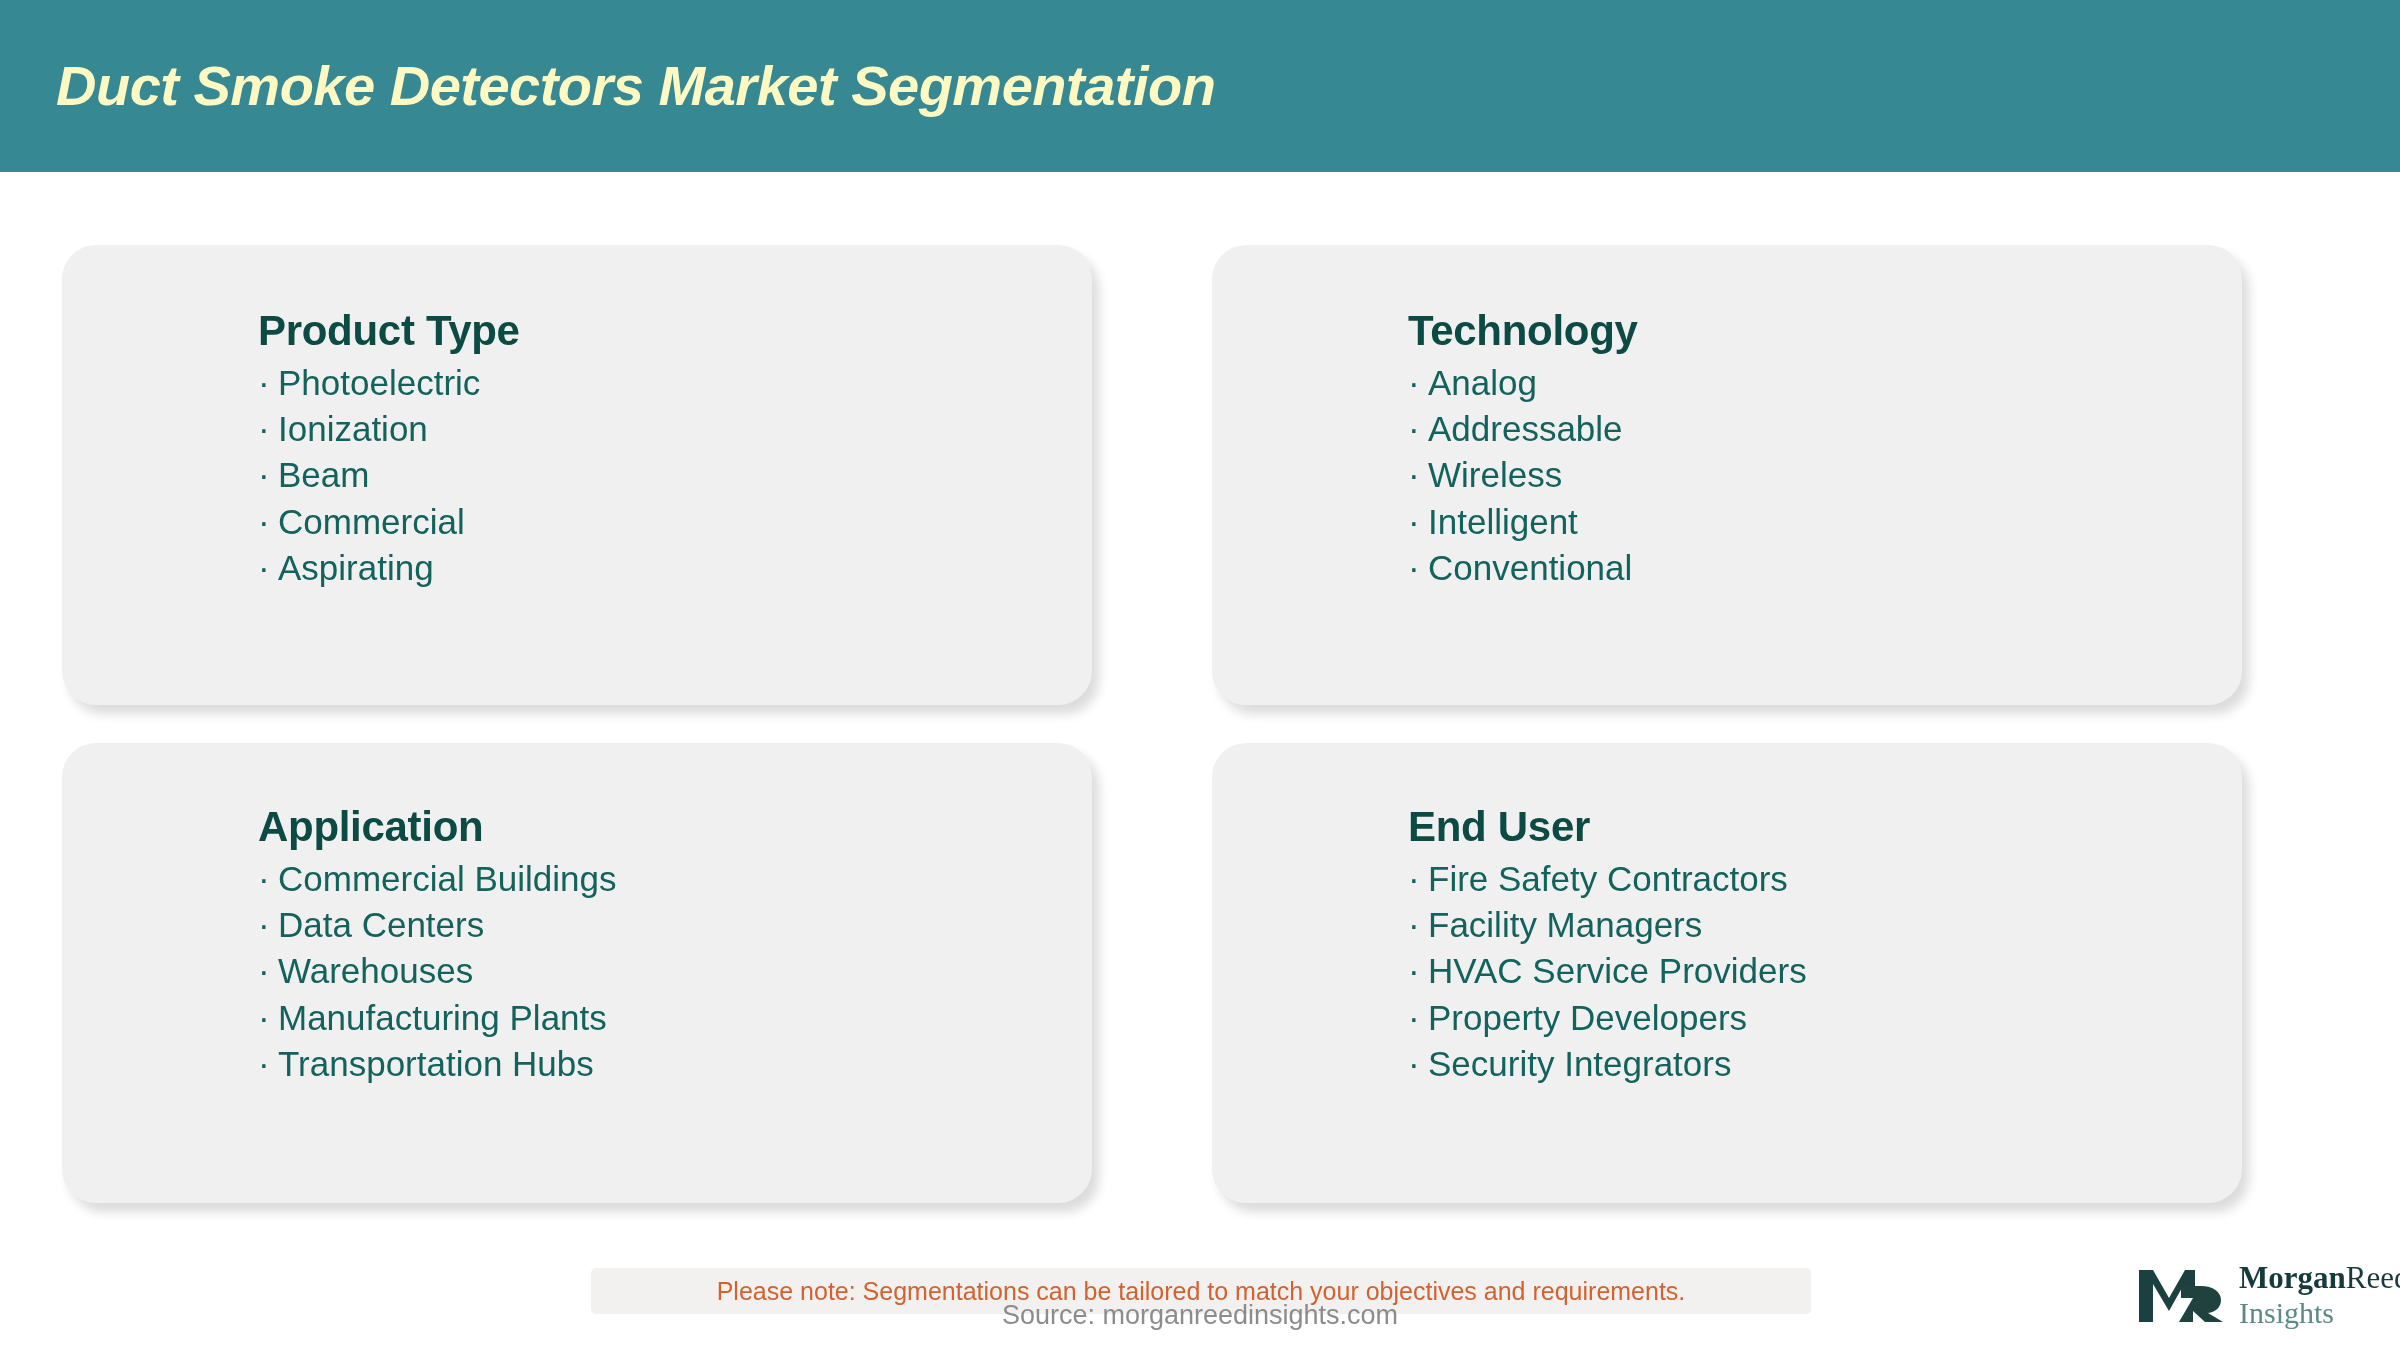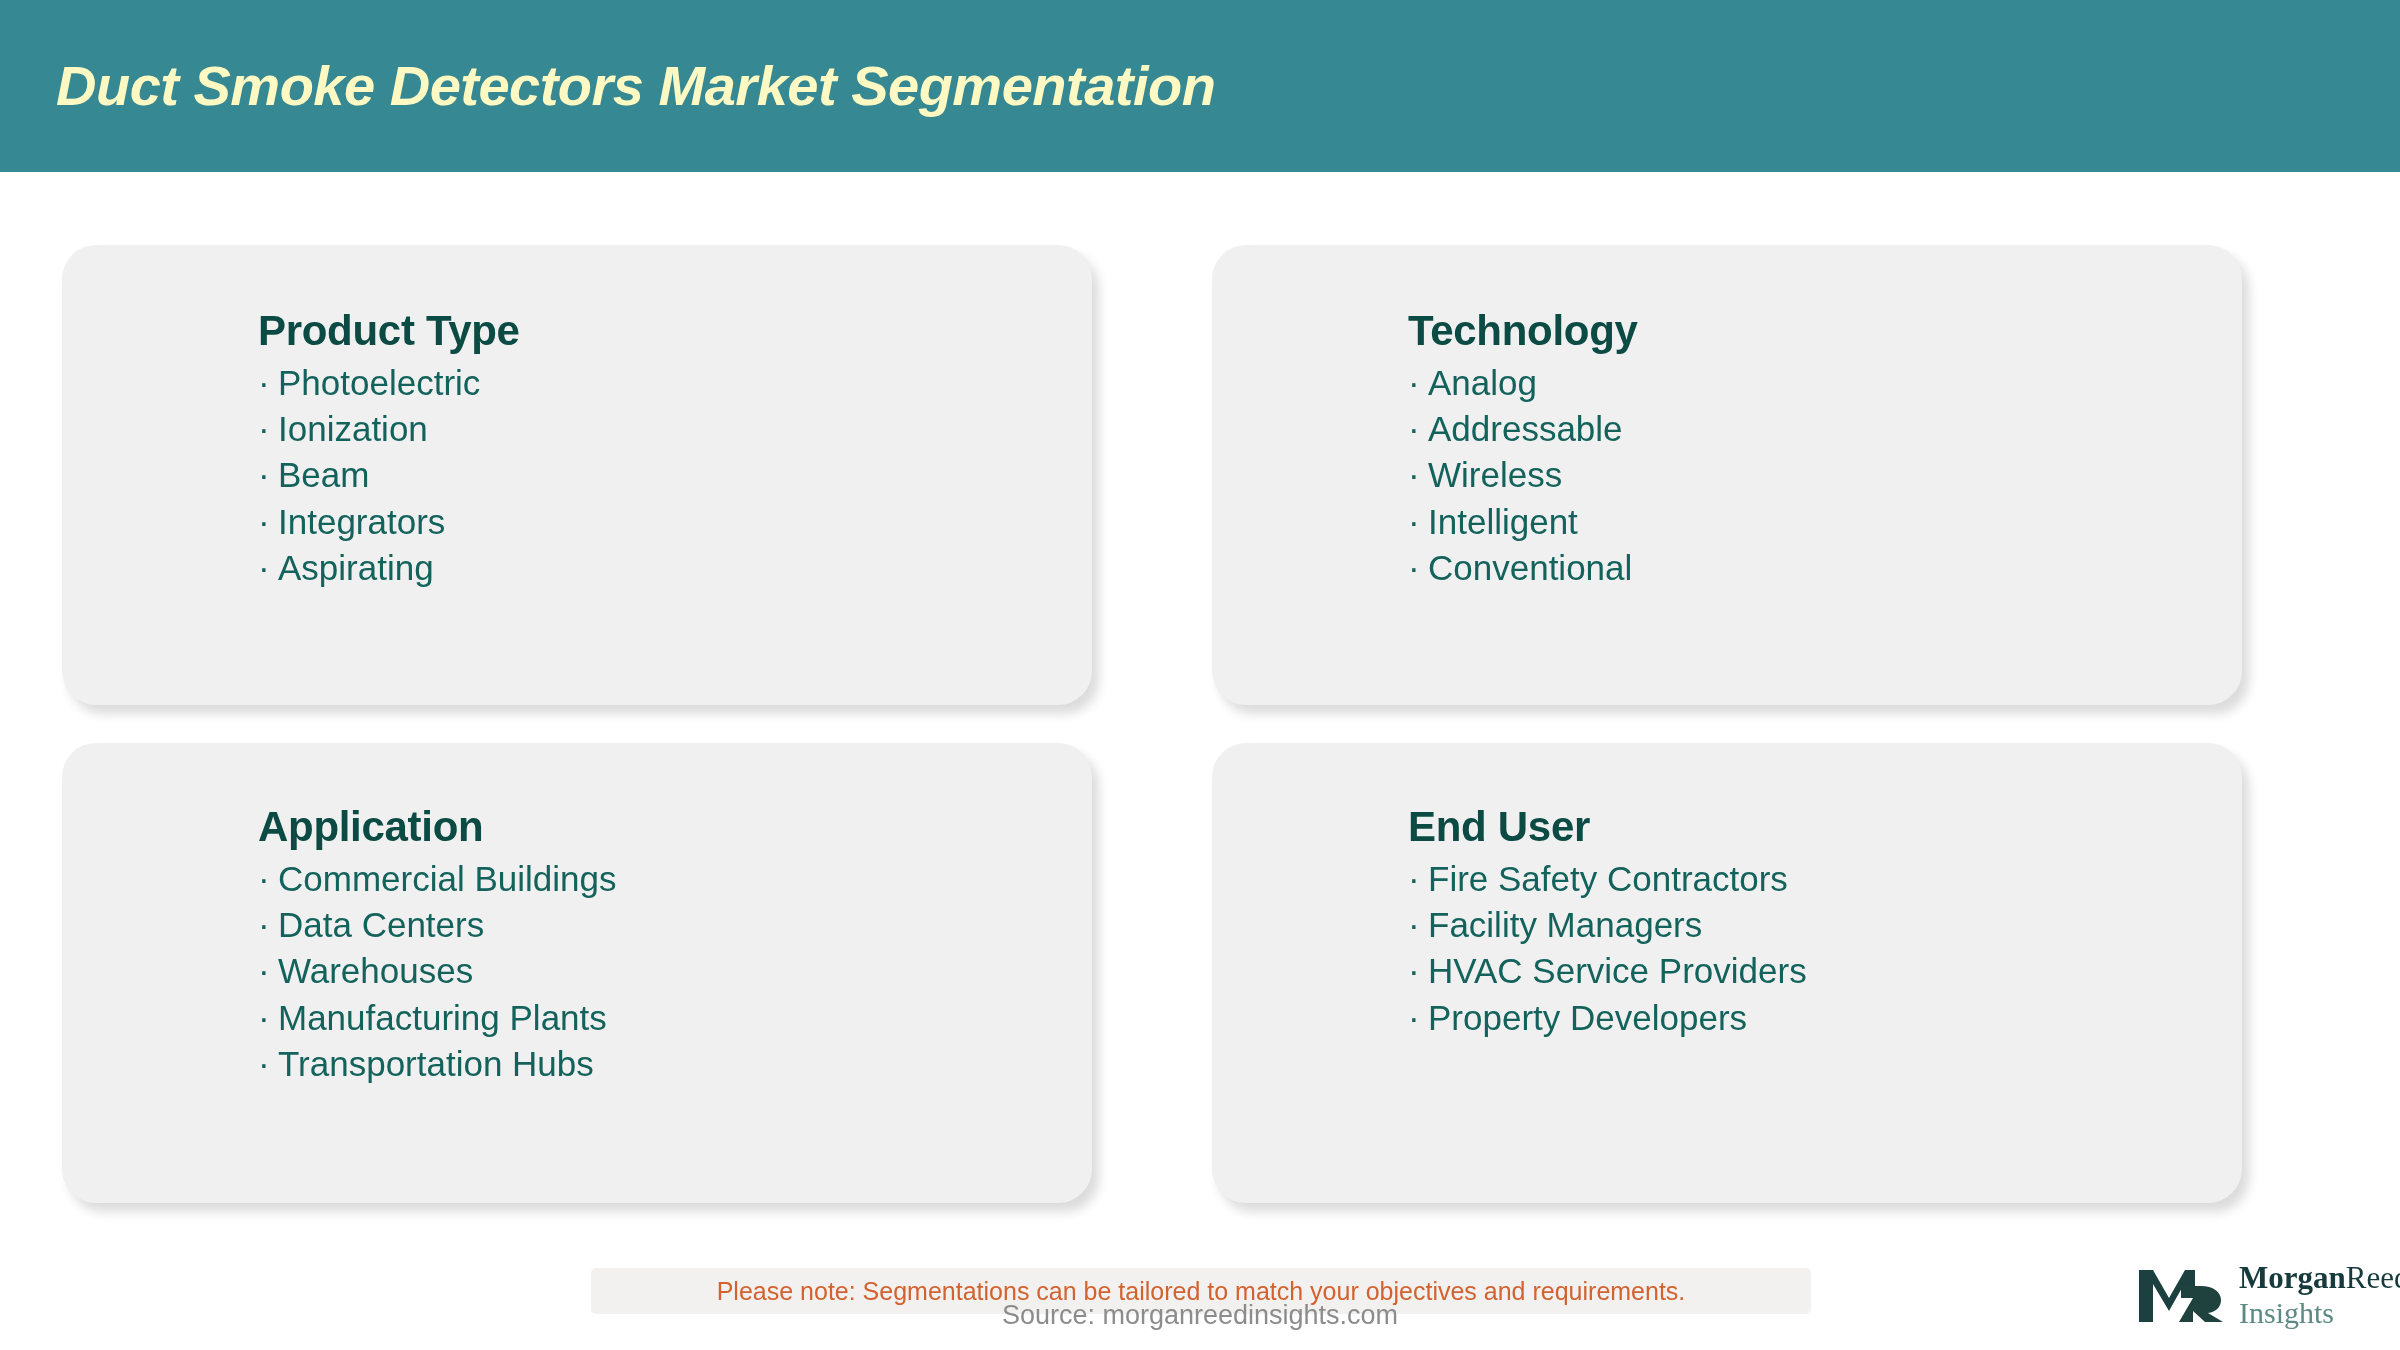--- a/index.html
+++ b/index.html
@@ -155,21 +155,21 @@
   </div>
 
   <div class="cards">
 
     <div class="card">
       <div class="card-title">Product Type</div>
       <ul class="card-list">
         <li><span class="bullet">·</span><span>Photoelectric</span></li>
         <li><span class="bullet">·</span><span>Ionization</span></li>
         <li><span class="bullet">·</span><span>Beam</span></li>
-        <li><span class="bullet">·</span><span>Integrators</span></li>
+        <li><span class="bullet">·</span><span>Commercial</span></li>
         <li><span class="bullet">·</span><span>Aspirating</span></li>
       </ul>
     </div>
 
     <div class="card">
       <div class="card-title">Technology</div>
       <ul class="card-list">
         <li><span class="bullet">·</span><span>Analog</span></li>
         <li><span class="bullet">·</span><span>Addressable</span></li>
         <li><span class="bullet">·</span><span>Wireless</span></li>
@@ -189,20 +189,21 @@
       </ul>
     </div>
 
     <div class="card row2">
       <div class="card-title">End User</div>
       <ul class="card-list">
         <li><span class="bullet">·</span><span>Fire Safety Contractors</span></li>
         <li><span class="bullet">·</span><span>Facility Managers</span></li>
         <li><span class="bullet">·</span><span>HVAC Service Providers</span></li>
         <li><span class="bullet">·</span><span>Property Developers</span></li>
+        <li><span class="bullet">·</span><span>Security Integrators</span></li>
       </ul>
     </div>
 
   </div>
 
   <div class="note-box">
     <span class="note-text">Please note: Segmentations can be tailored to match your objectives and requirements.</span>
   </div>
 
   <div class="source-text">Source: morganreedinsights.com</div>

